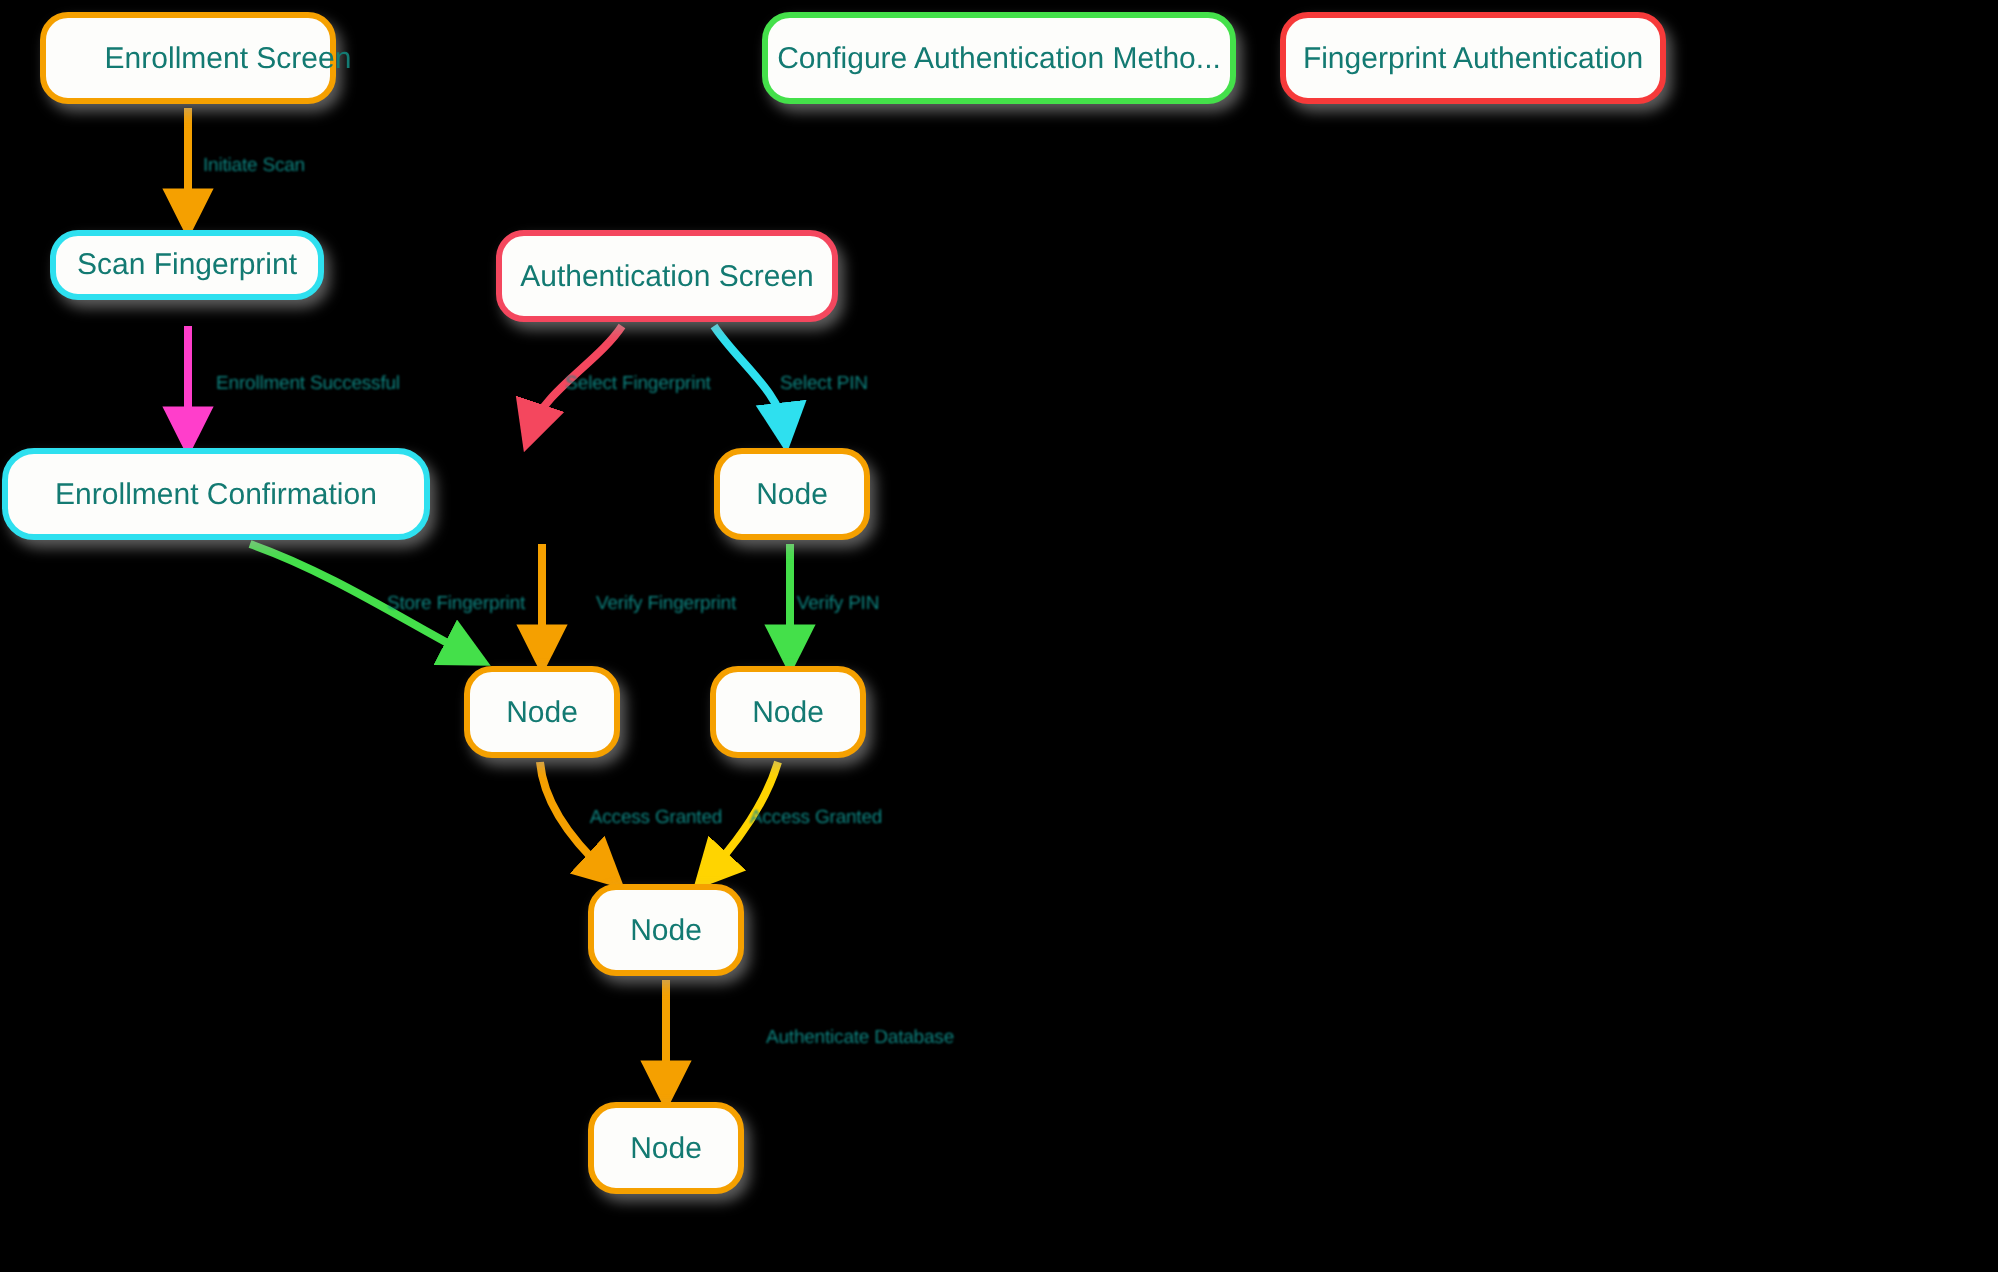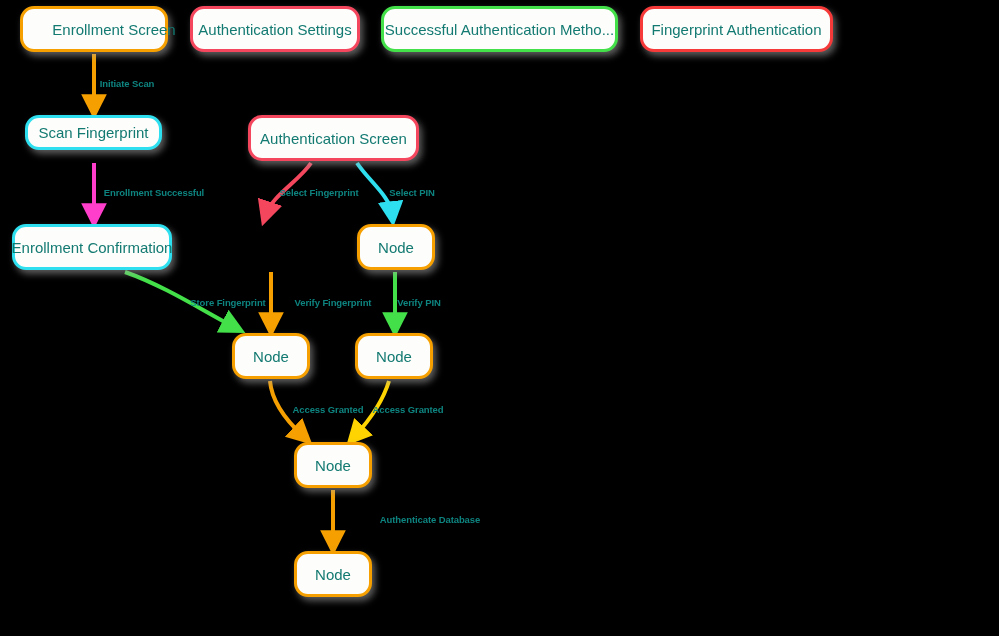--- a/index.html
+++ b/index.html
@@ -4,21 +4,21 @@
 <style>
   html,body{margin:0;padding:0;background:#000;}
   body{width:999px;height:636px;position:relative;overflow:hidden;
        font-family:"Liberation Sans","DejaVu Sans",sans-serif;}
   #canvas{position:absolute;left:0;top:0;width:999px;height:636px;}
   svg#edges{position:absolute;left:0;top:0;width:999px;height:636px;pointer-events:none;}
   .node{position:absolute;box-sizing:border-box;display:flex;align-items:center;
         justify-content:center;background:#fdfdfb;border-radius:14px;
         border-width:3px;border-style:solid;color:#137a72;font-size:15px;
         white-space:nowrap;box-shadow:3px 4px 7px rgba(170,170,170,0.55);}
-  .elabel{position:absolute;color:#0f8a86;font-size:9.5px;font-weight:bold;
+  .elabel{position:absolute;color:#0f8a86;font-size:9.5px;font-weight:normal;
           white-space:nowrap;letter-spacing:-0.1px;
           filter:blur(0.65px);opacity:.96;transform:translate(-50%,-50%);}
 </style>
 </head>
 <body>
 
 <div id="canvas">
 
   <svg id="edges" viewBox="0 0 999 636">
     <defs>
@@ -50,38 +50,35 @@
     <path d="M271,272 L271,325" stroke="#f5a000" stroke-width="4" fill="none" marker-end="url(#aOrange)"></path>
     <path d="M395,272 L395,325" stroke="#44e04a" stroke-width="4" fill="none" marker-end="url(#aGreen)"></path>
     <path d="M270,381 C272,404 290,424 303,436" stroke="#f5a000" stroke-width="4" fill="none" marker-end="url(#aOrange)"></path>
     <path d="M389,381 C382,404 366,424 355,436" stroke="#ffd400" stroke-width="4" fill="none" marker-end="url(#aYellow)"></path>
     <path d="M333,490 L333,543" stroke="#f5a000" stroke-width="4" fill="none" marker-end="url(#aOrange)"></path>
   </svg>
 
   <div class="node" style="left:20px;top:6px;width:148px;height:46px;border-color:#f5a000;padding-left:40px;">
     <span>Enrollment Screen</span>
     </div>
-  <div class="node" style="left:190px;top:6px;width:170px;height:46px;border-color:#f4475e;">
-    <span>Authentication Settings</span>
-    </div>
   <div class="node" style="left:381px;top:6px;width:237px;height:46px;border-color:#44e04a;">
-    <span>Successful Authentication Metho...</span>
+    <span>Configure Authentication Metho...</span>
     </div>
   <div class="node" style="left:640px;top:6px;width:193px;height:46px;border-color:#f63a3a;">
     <span>Fingerprint Authentication</span>
     </div>
 
   <div class="node" style="left:25px;top:115px;width:137px;height:35px;border-color:#2ee0ef;">
     <span>Scan Fingerprint</span>
     </div>
   <div class="node" style="left:248px;top:115px;width:171px;height:46px;border-color:#f4475e;">
     <span>Authentication Screen</span>
     </div>
 
-  <div class="node" style="left:12px;top:224px;width:160px;height:46px;border-color:#2ee0ef;">
+  <div class="node" style="left:1px;top:224px;width:214px;height:46px;border-color:#2ee0ef;border-radius:16px;">
     <span>Enrollment Confirmation</span>
     </div>
   <div class="node" style="left:357px;top:224px;width:78px;height:46px;border-color:#f5a000;">
     <span>Node</span>
     </div>
 
   <div class="node" style="left:232px;top:333px;width:78px;height:46px;border-color:#f5a000;">
     <span>Node</span>
     </div>
   <div class="node" style="left:355px;top:333px;width:78px;height:46px;border-color:#f5a000;">

